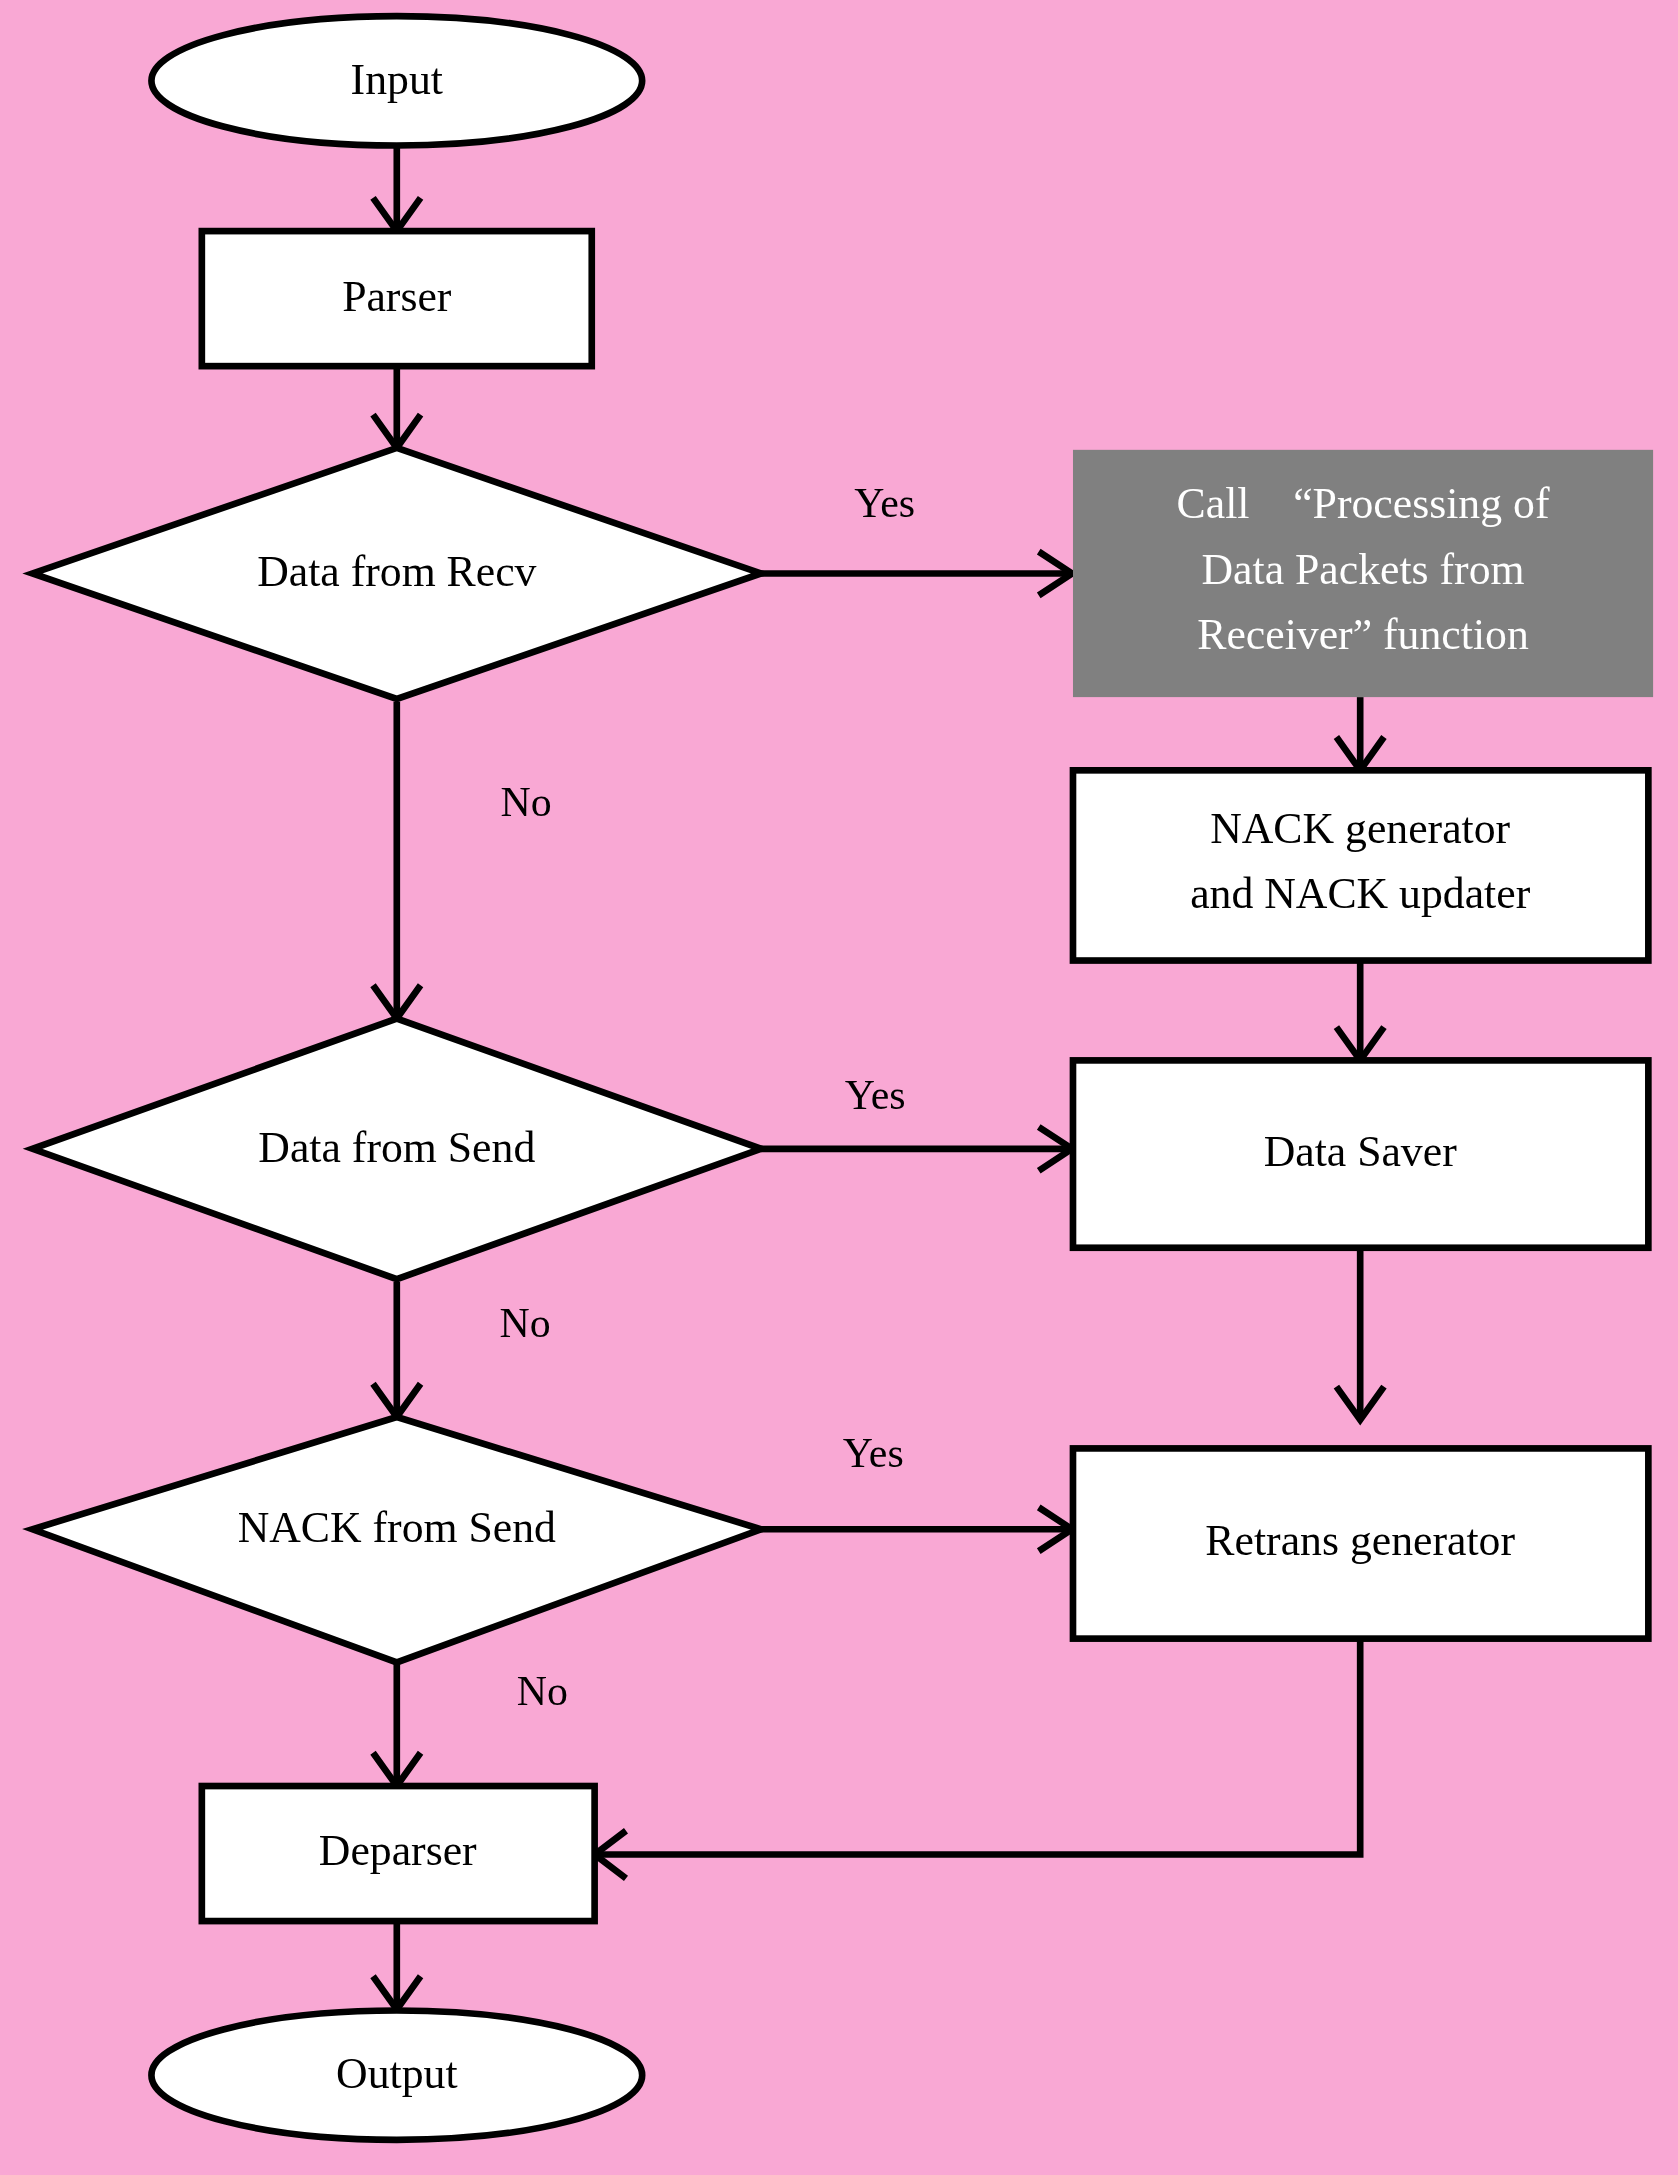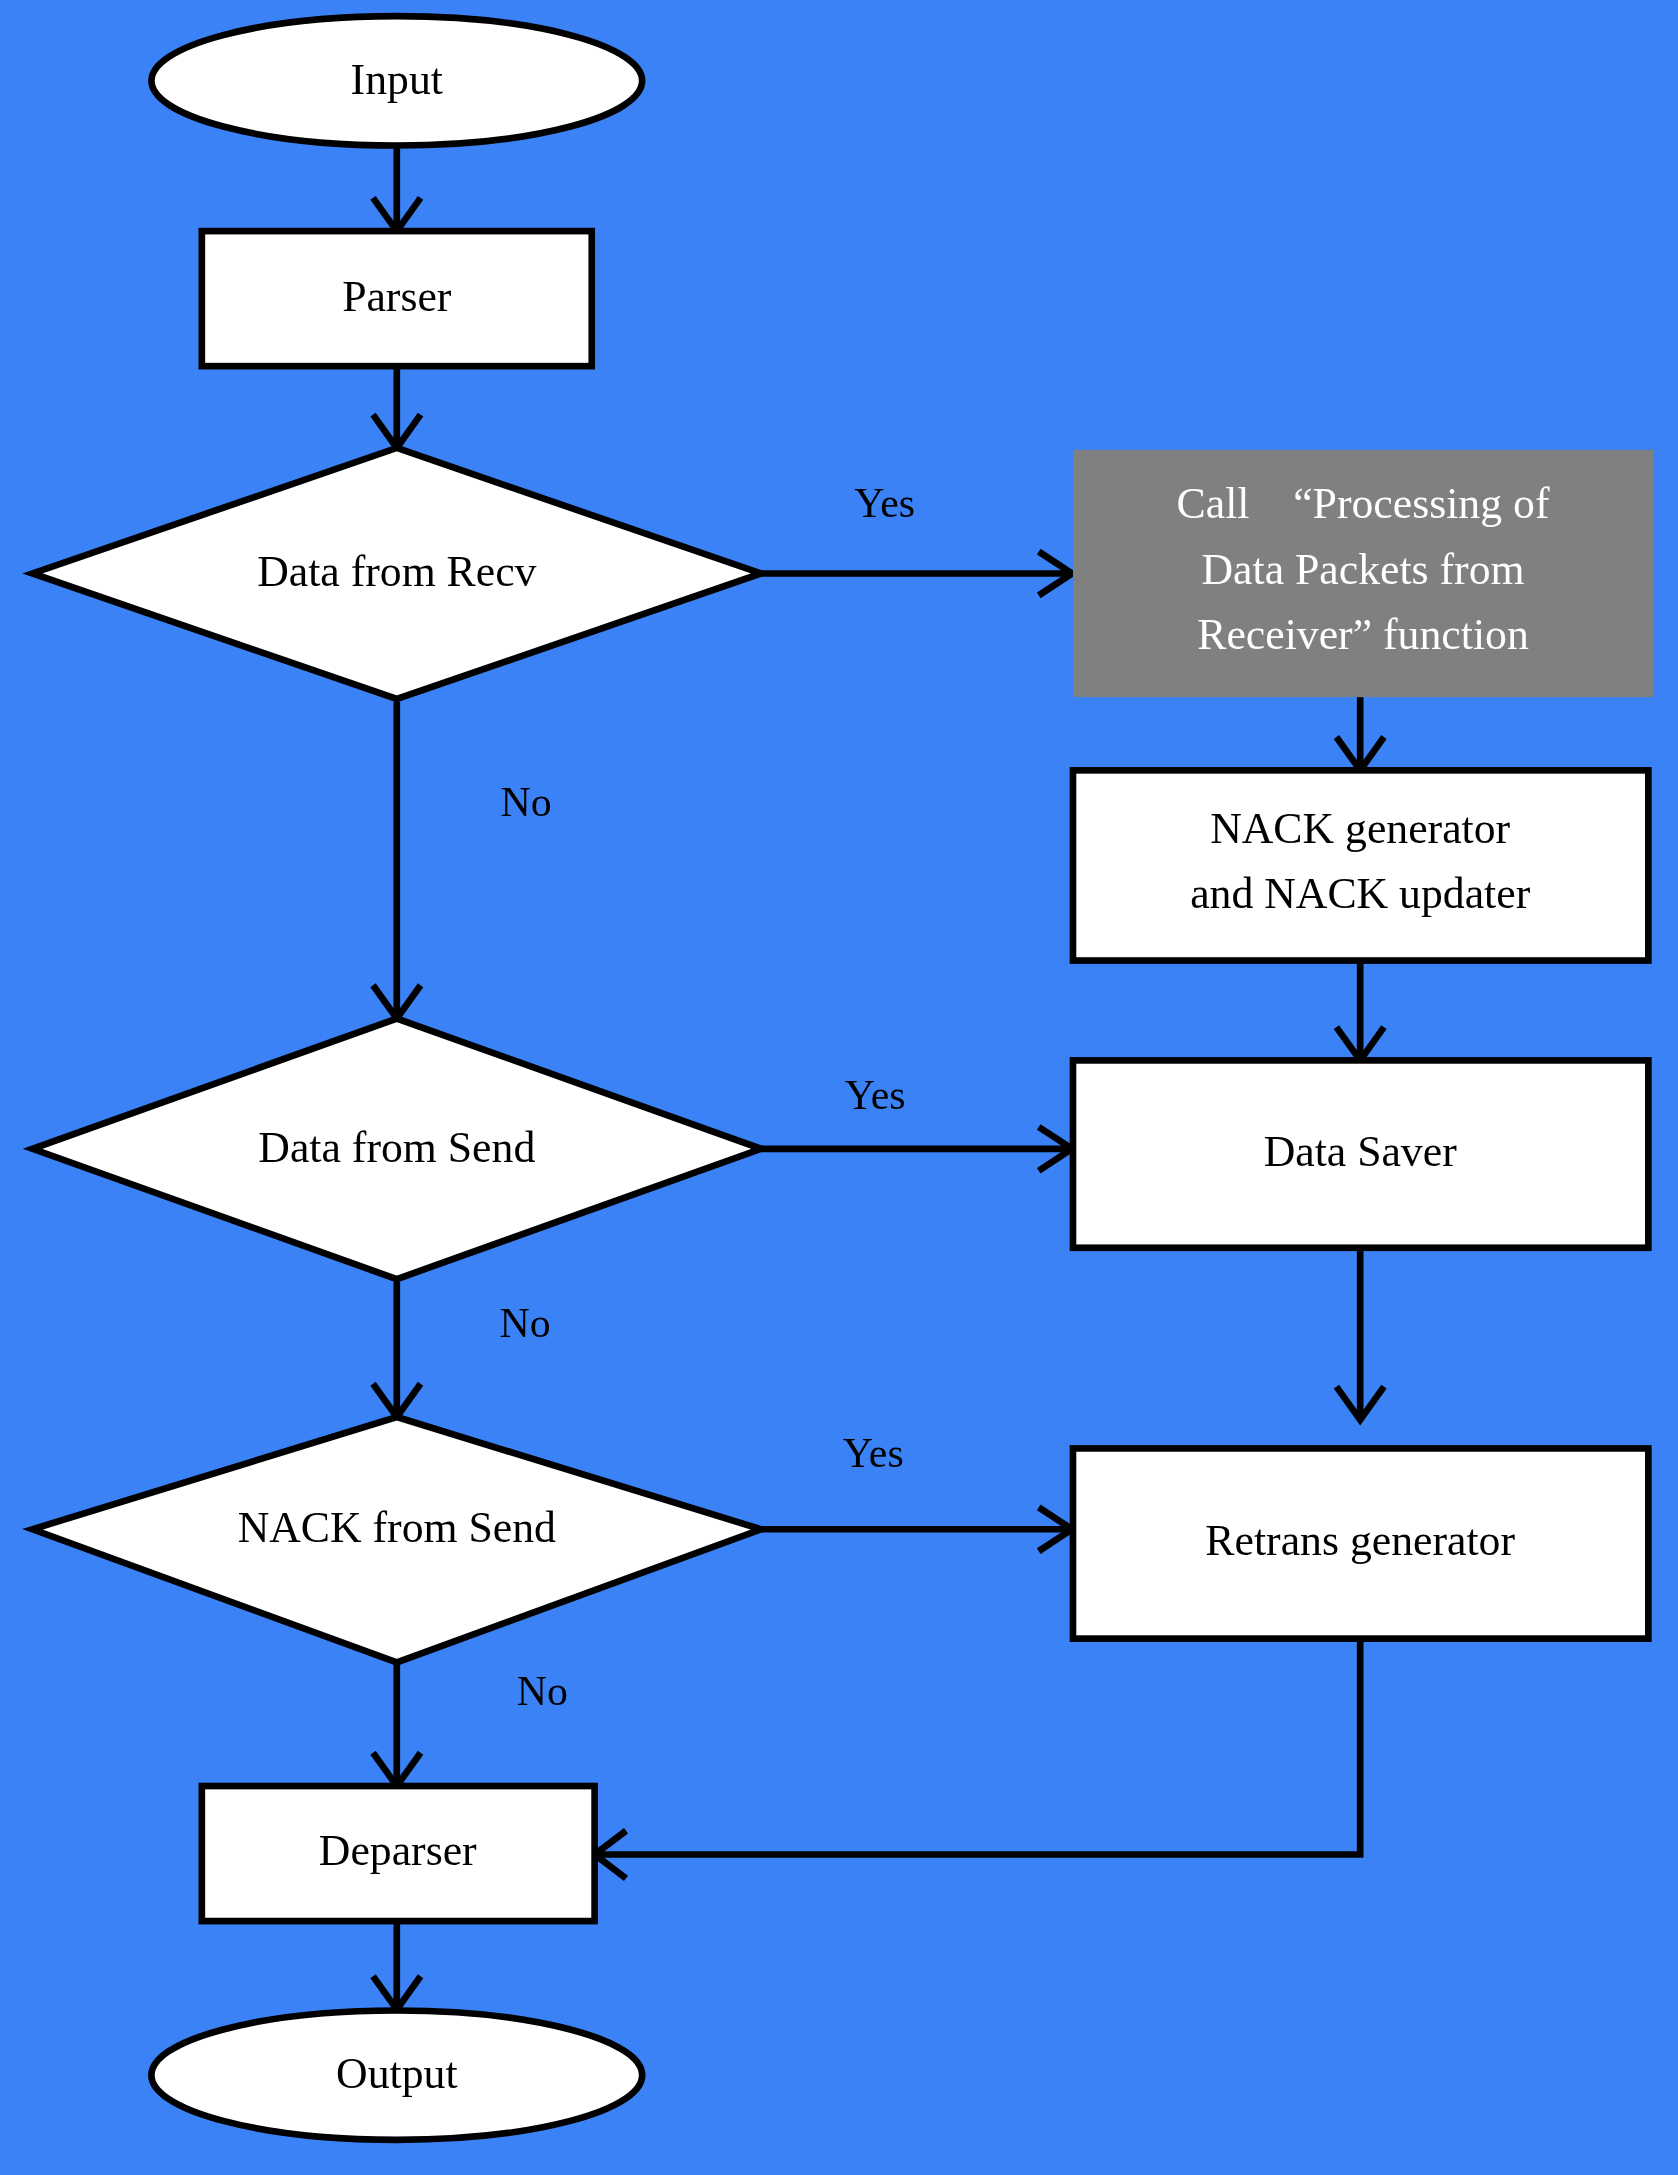--- a/index.html
+++ b/index.html
@@ -10,21 +10,21 @@
   body {
     width: 1679px;
     height: 2175px;
     font-family: "Liberation Serif", "DejaVu Serif", serif;
     overflow: hidden;
   }
   #flowchart-root {
     position: relative;
     width: 1679px;
     height: 2175px;
-    background: #3b82f6;
+    background: #f9a8d4;
   }
   svg.fc {
     position: absolute;
     top: 0;
     left: 0;
     width: 1679px;
     height: 2175px;
     display: block;
   }
   .shape-stroke {

